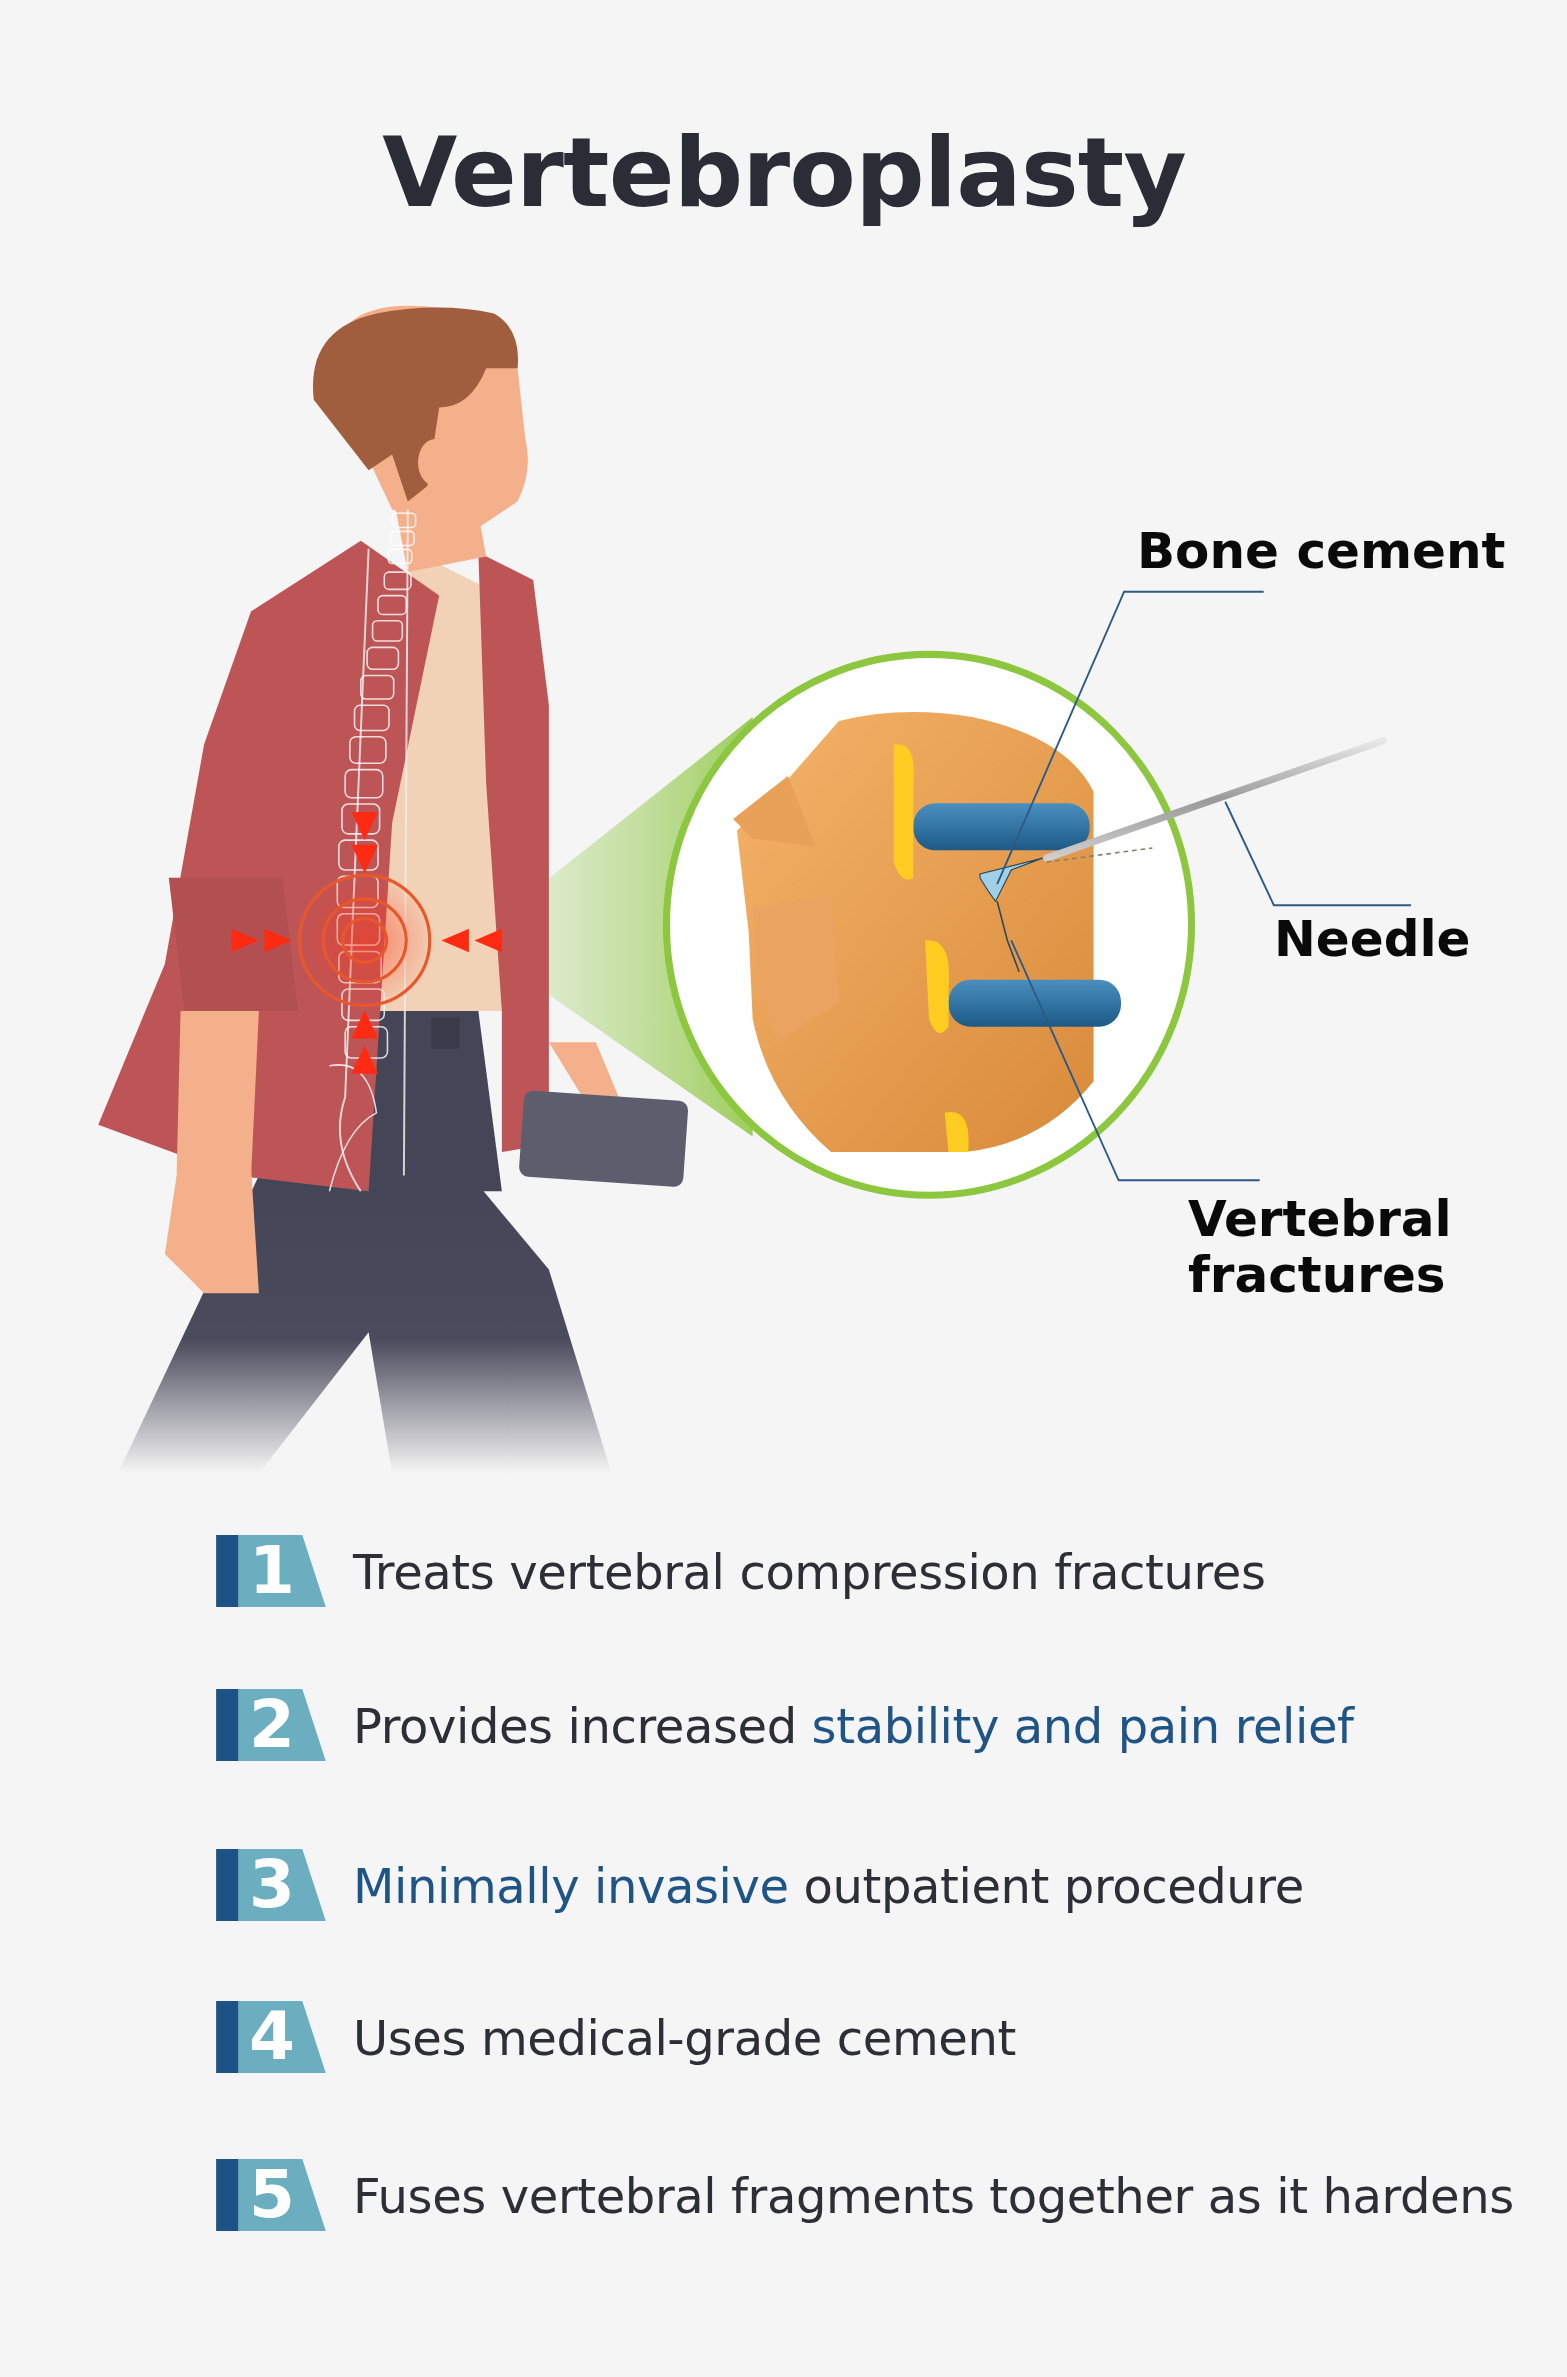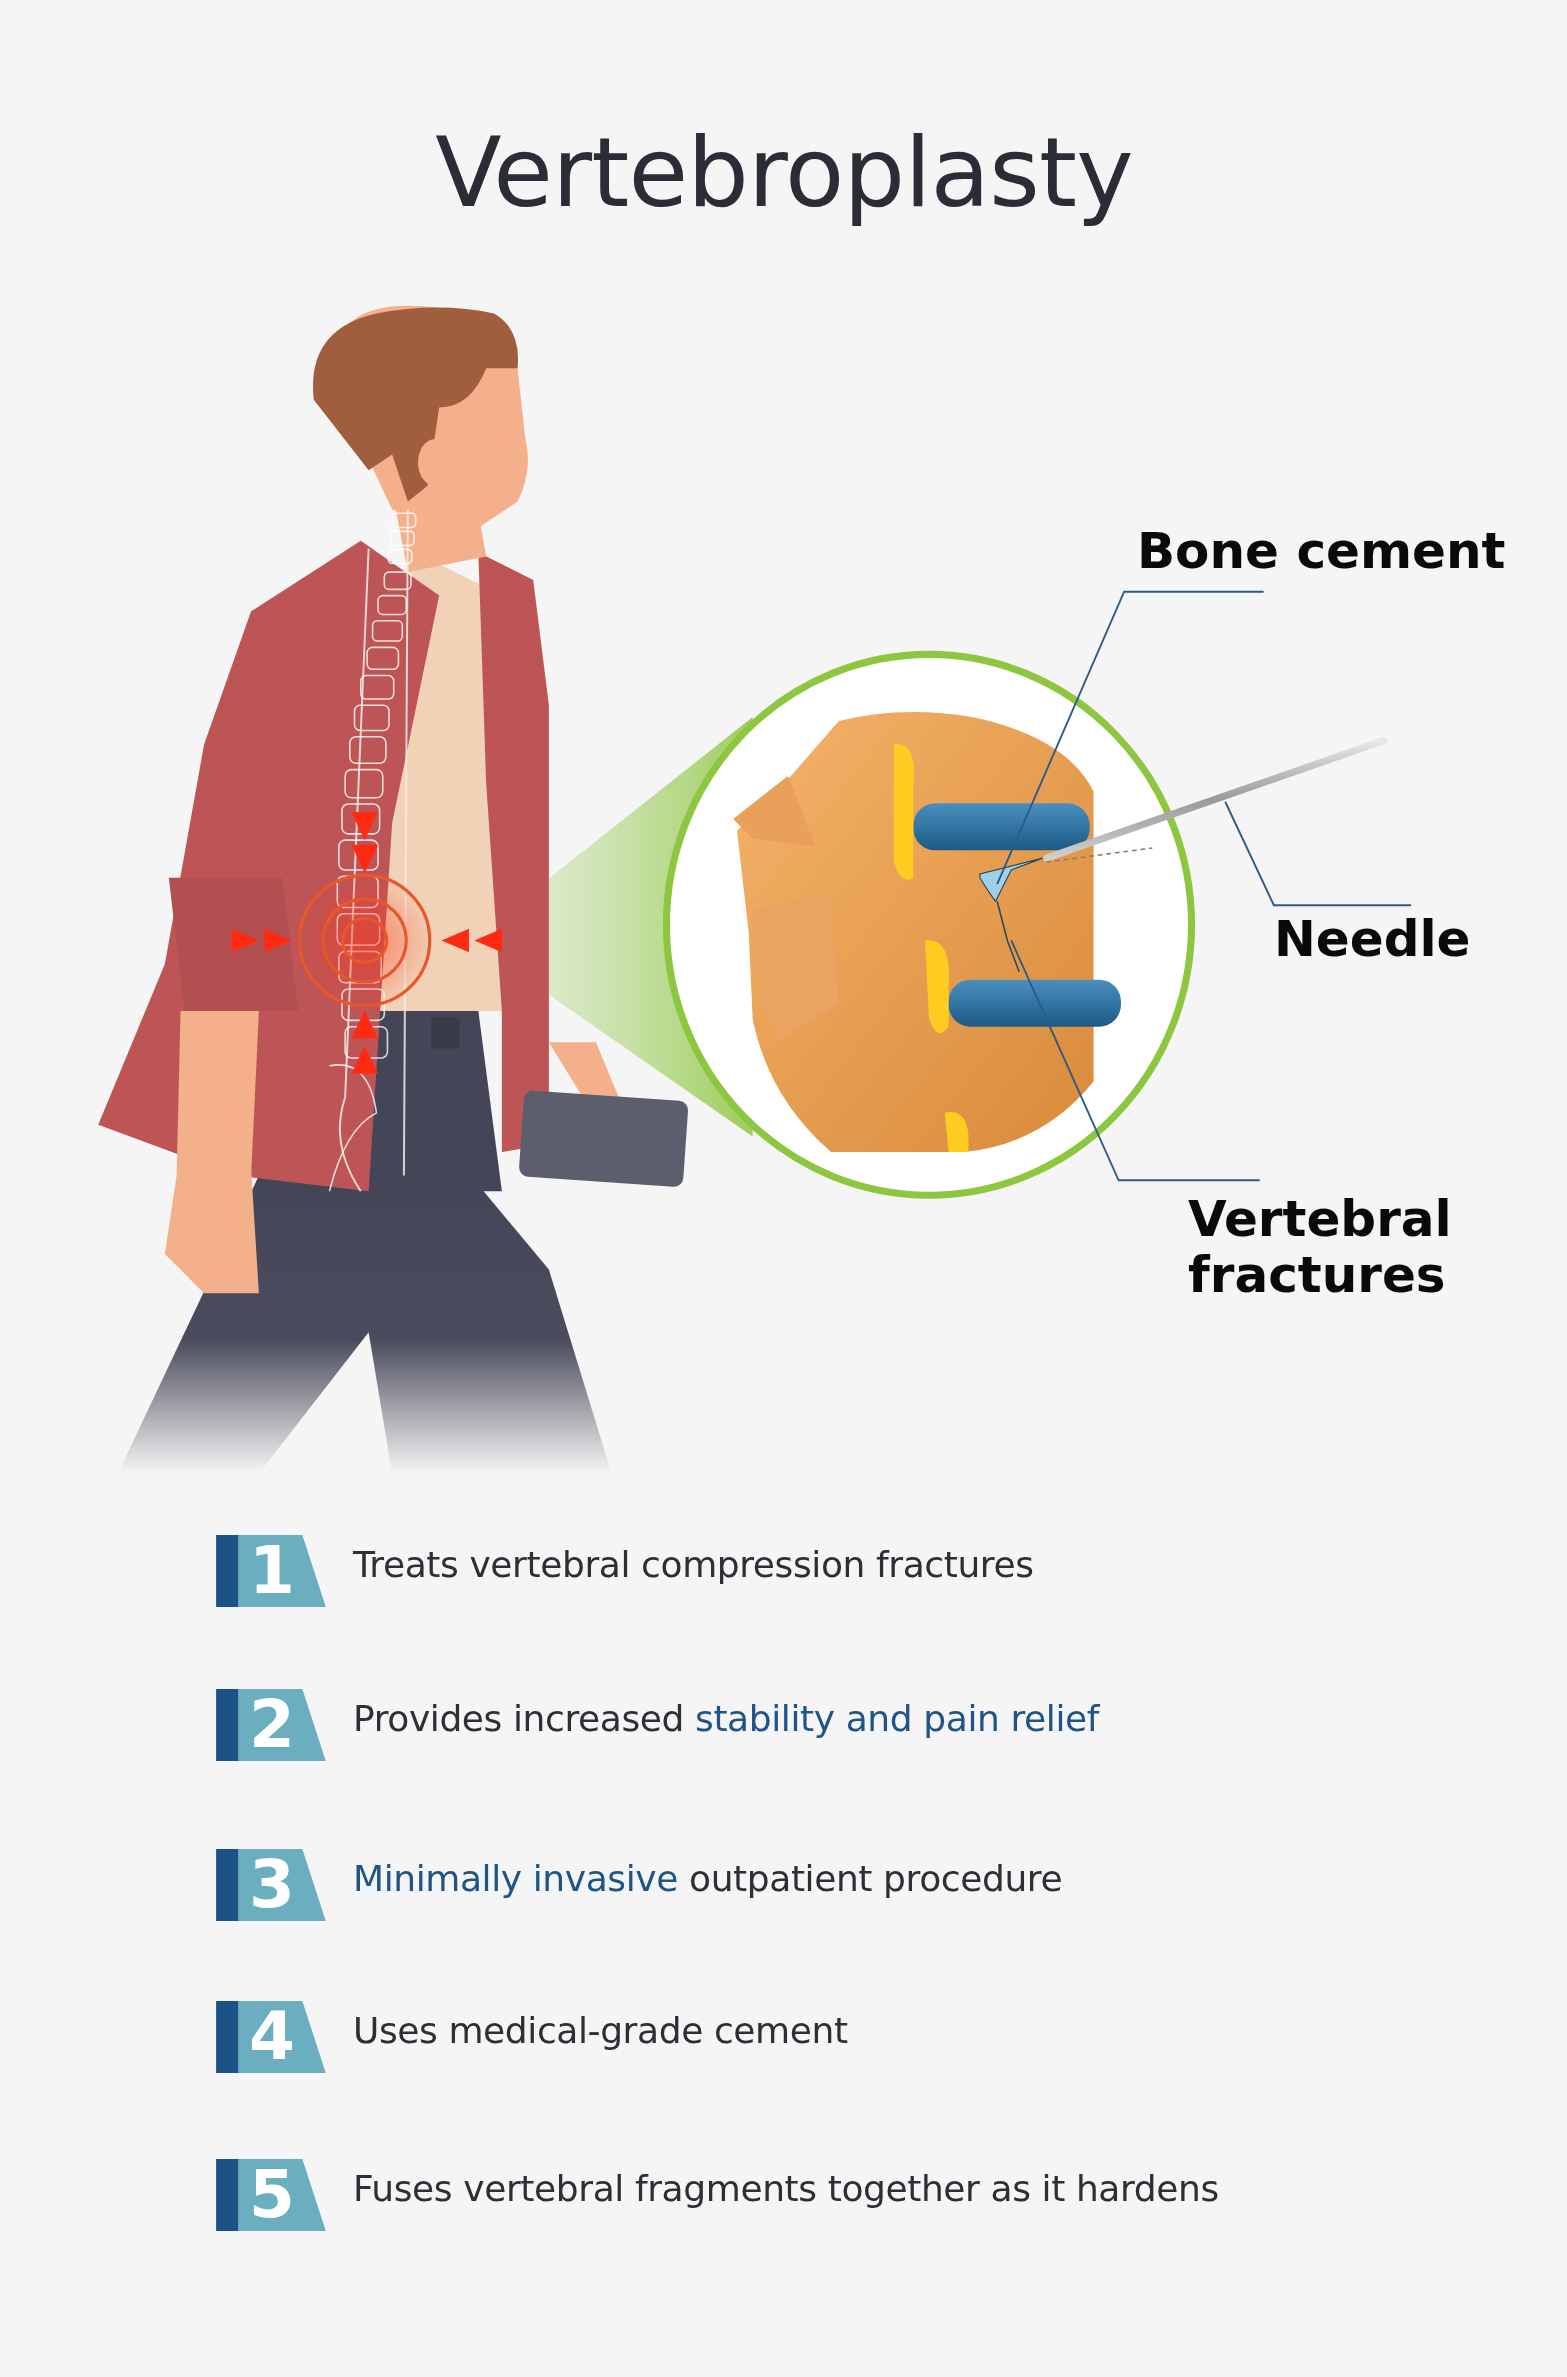--- a/index.html
+++ b/index.html
@@ -2,37 +2,37 @@
 <html style="font-size:12.5px"><head>
 <meta charset="utf-8">
 <style>
   html, body { margin:0; padding:0; }
   body {
     width:1568px; height:2377px; background:#f5f5f5; position:relative; overflow:hidden;
     font-family:"DejaVu Sans", "Liberation Sans", sans-serif;
   }
   .title {
     position:absolute; left:0; width:1568px; top:116px; text-align:center;
-    font-size:97px; font-weight:normal; color:#2a2d36; letter-spacing:-0.8px;
+    font-size:97px; font-weight:bold; color:#2a2d36; letter-spacing:-0.8px;
     font-family:"DejaVu Sans", sans-serif;
   }
   svg.art { position:absolute; left:0; top:0; }
   .label {
     position:absolute; font-size:50px; font-weight:bold; color:#0a0a0a; line-height:56px;
     font-family:"DejaVu Sans", sans-serif;
   }
   .list { position:absolute; left:216px; top:1535px; width:1333px; }
   .item { position:absolute; left:0; height:75px; width:1333px; }
   .badge { position:absolute; left:0; top:0; width:110px; height:72px; }
   .badge .num {
     position:absolute; left:17px; top:-3.1px; width:78px; text-align:center;
     font-size:66px; font-weight:bold; color:#ffffff; font-family:"DejaVu Sans", sans-serif; line-height:78px;
   }
   .item-text {
-    position:absolute; left:137px; top:9.4px; font-size:36px; color:#2e2f36; white-space:nowrap;
+    position:absolute; left:137px; top:9.4px; font-size:48px; color:#2e2f36; white-space:nowrap;
     font-family:"DejaVu Sans", sans-serif; letter-spacing:-0.4px;
   }
   .hl { color:#1f5487; font-weight:normal; }
 </style>
 </head>
 <body>
 
 <div class="title">Vertebroplasty</div>
 
 <svg class="art" width="1568" height="2377" viewBox="0 0 2000 3033">

